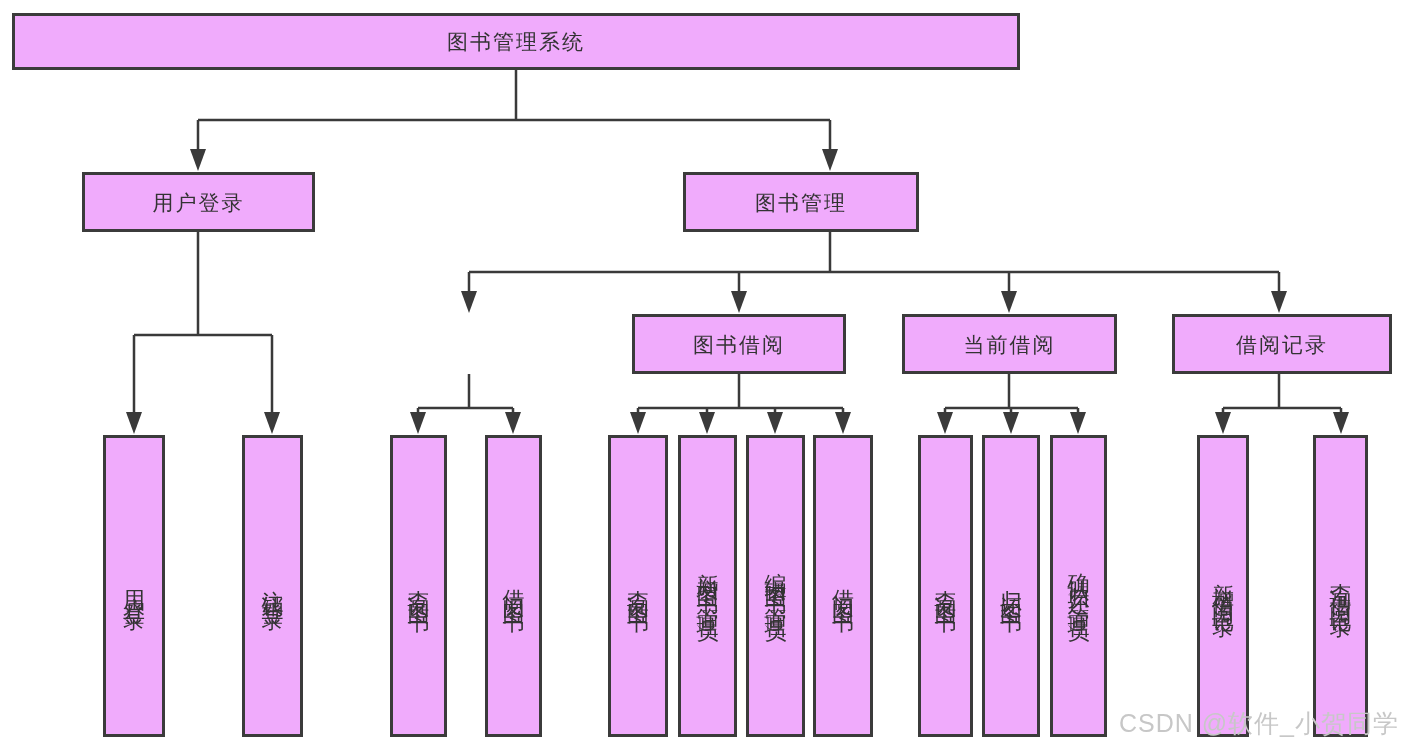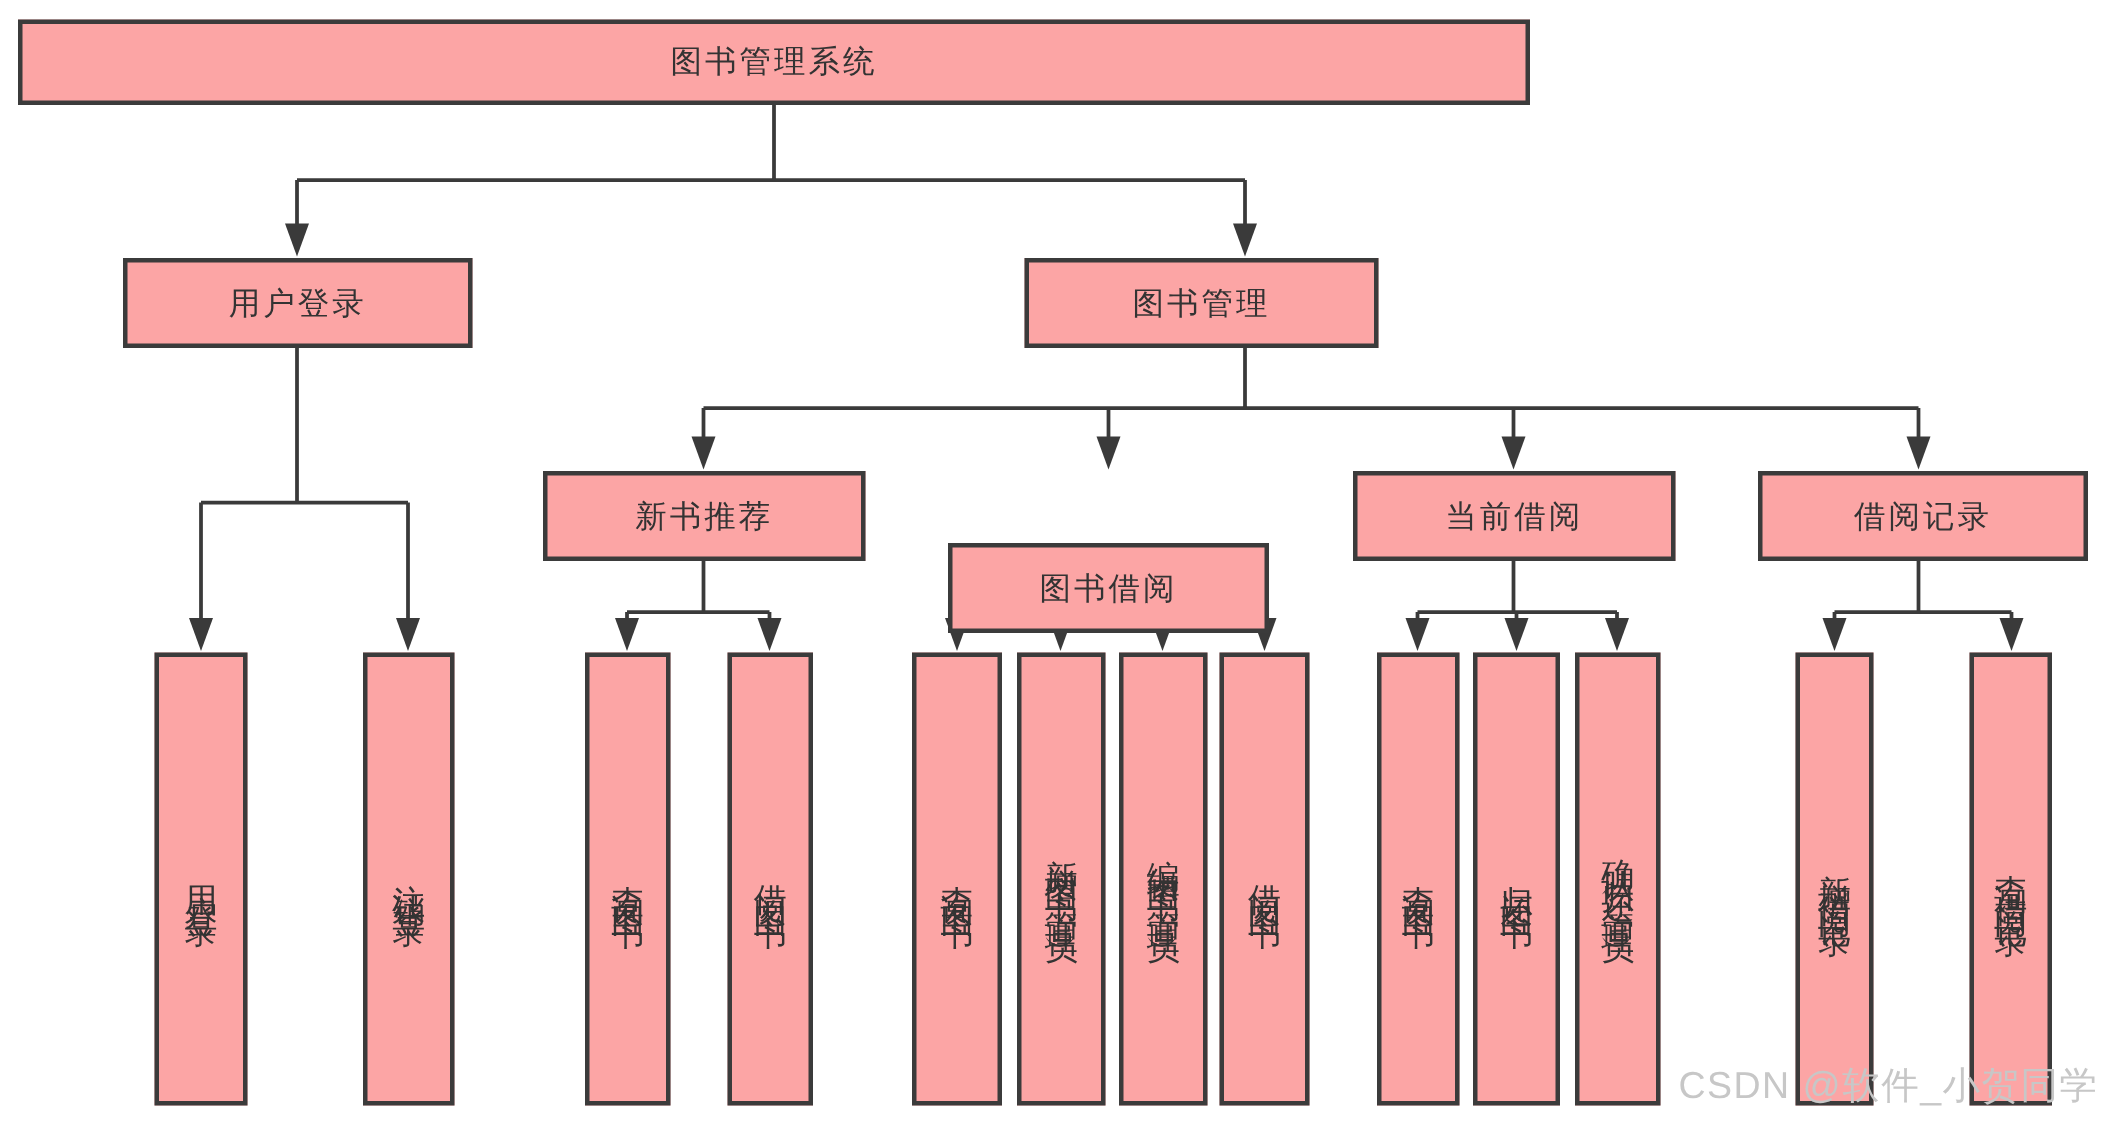--- a/index.html
+++ b/index.html
@@ -8,21 +8,21 @@
     width:1405px;height:747px;
     background:#ffffff;
     font-family:"Liberation Sans","DejaVu Sans",sans-serif;
     overflow:hidden;
   }
   .connectors{position:absolute;left:0;top:0;z-index:0;}
   .box{
     position:absolute;
     box-sizing:border-box;
     border:3px solid #3b3b3b;
-    background:#fca5a5;
+    background:#f0abfc;
     display:flex;
     align-items:center;
     justify-content:center;
     z-index:1;
     color:#333333;
   }
   .h-label{
     font-size:21px;
     letter-spacing:2px;
     color:#333333;
@@ -99,24 +99,21 @@
     <span class="h-label">图书管理系统</span>
   </div>
 
   <div class="box lvl2" style="left:82px;width:233px;">
     <span class="h-label">用户登录</span>
   </div>
   <div class="box lvl2" style="left:683px;width:236px;">
     <span class="h-label">图书管理</span>
   </div>
 
-  <div class="box lvl3" style="left:362px;">
-    <span class="h-label">新书推荐</span>
-  </div>
-  <div class="box lvl3" style="left:632px;width:214px;margin-top:48px;">
+  <div class="box lvl3" style="left:632px;width:214px;">
     <span class="h-label">图书借阅</span>
   </div>
   <div class="box lvl3" style="left:902px;">
     <span class="h-label">当前借阅</span>
   </div>
   <div class="box lvl3" style="left:1172px;width:220px;">
     <span class="h-label">借阅记录</span>
   </div>
 
   <div class="box leaf" style="left:103px;width:62px;">

